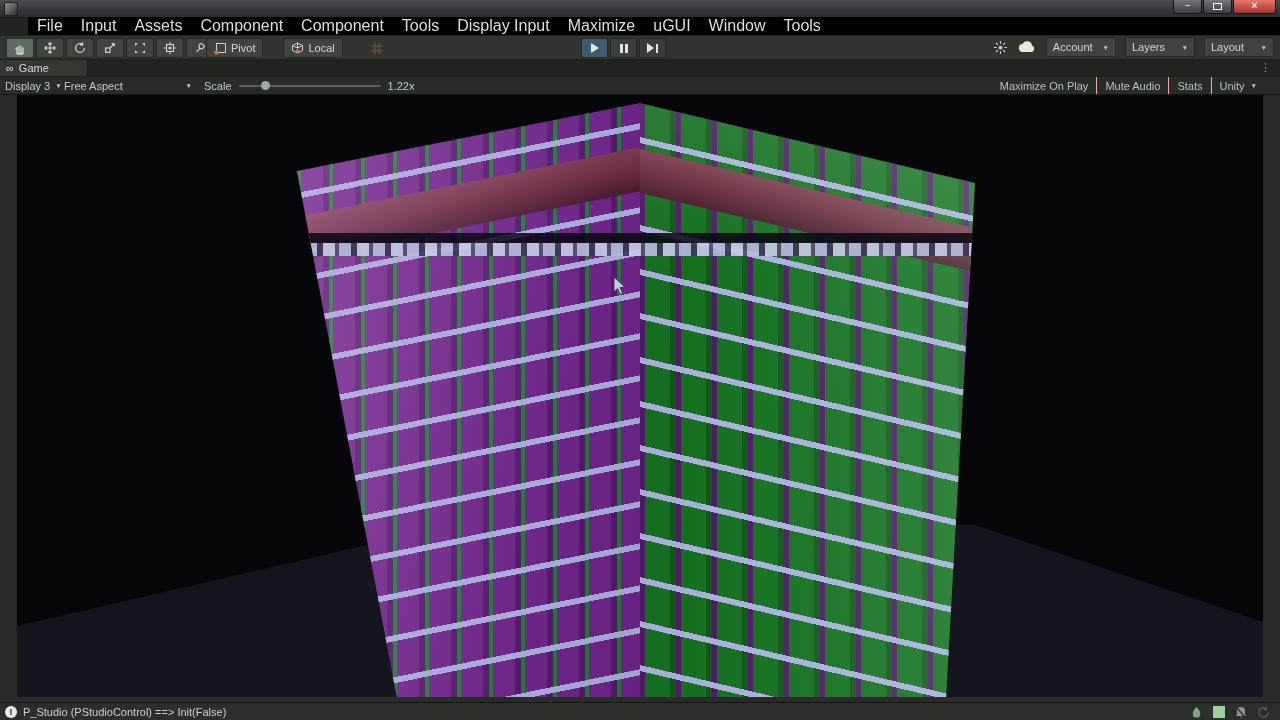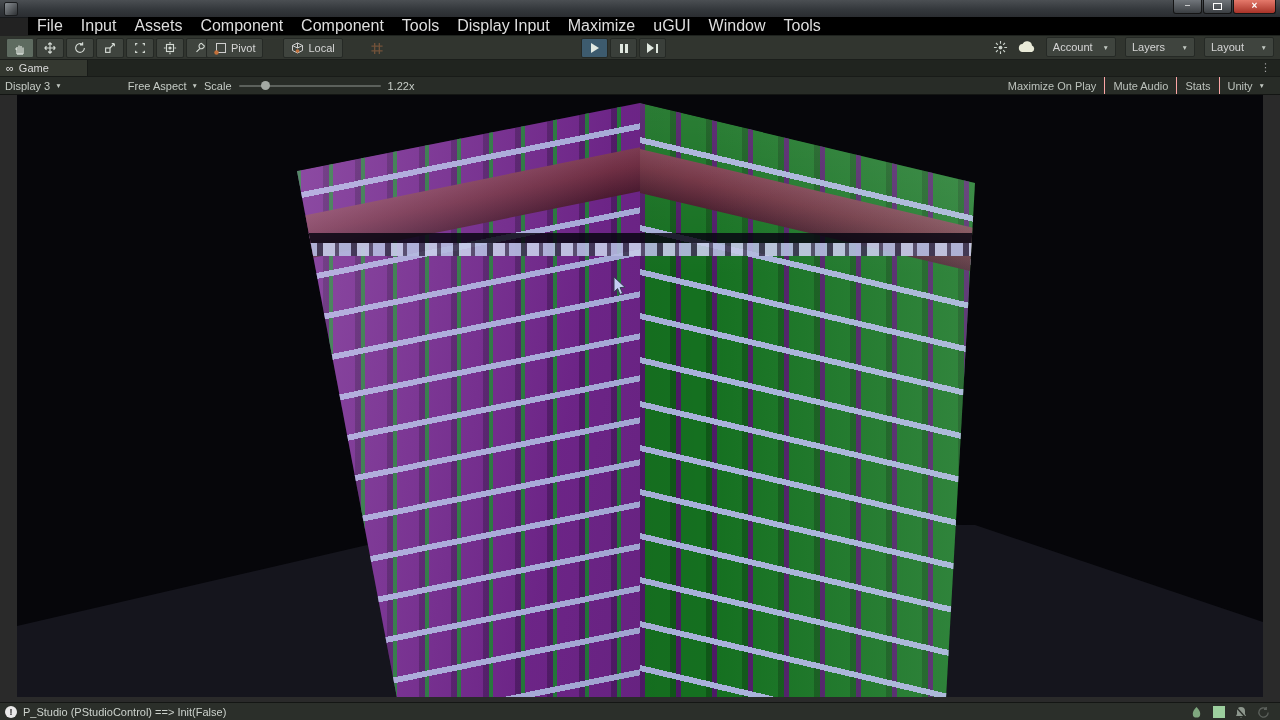--- a/index.html
+++ b/index.html
@@ -55,26 +55,26 @@
   .tab{position:absolute;left:0;top:0;width:88px;height:16px;background:#343830;border-right:1px solid #181b18;
     color:#dadada;font-size:11px;display:flex;align-items:center;gap:5px;padding-left:6px;box-sizing:border-box;}
   .tab-icon{font-size:11px;color:#e2e2e2;line-height:10px;}
   .overflow{position:absolute;right:9px;top:1px;color:#a0a0a0;font-size:11px;letter-spacing:0;}
 
   
   .gamebar{position:absolute;top:77px;left:0;right:0;height:17px;background:#282c27;
     border-bottom:1px solid #131513;color:#c6ccc6;font-size:11px;}
   .gb-item{position:absolute;top:0;height:17px;display:flex;align-items:center;gap:5px;}
   .display-dd{left:5px;}
-  .aspect-dd{left:70px;width:128px;justify-content:flex-end;}
+  .aspect-dd{left:64px;width:128px;justify-content:space-between;}
   .scale-wrap{left:204px;gap:7px;}
   .slider{position:relative;width:142px;height:17px;}
   .track{position:absolute;top:8px;left:0;right:0;height:2px;background:#5c615c;border-radius:1px;}
   .thumb{position:absolute;left:22px;top:4px;width:9px;height:9px;border-radius:50%;background:#a3a9a3;}
-  .right-toggles{position:absolute;right:7px;top:0;height:17px;display:flex;align-items:center;margin-left:12px;}
+  .right-toggles{position:absolute;right:15px;top:0;height:17px;display:flex;align-items:center;margin-left:12px;}
   .toggle{padding:0 8px;height:17px;display:flex;align-items:center;gap:6px;border-left:1px solid #fca5a5;color:#bcc2bc;}
   .toggle:first-child{border-left:none;}
 
   
   .gamepanel{position:absolute;top:95px;left:0;right:0;height:607px;background:#2a2a2a;}
   .render{position:absolute;left:17px;right:17px;top:0;bottom:5px;background:var(--c-scene-bg,#06060a);overflow:hidden;}
   .floor{position:absolute;inset:0;background:var(--c-floor,#15151d);
     clip-path:polygon(0px 531px,445px 428px,958px 430px,1246px 527px,1246px 603px,0px 603px);}
   .face{position:absolute;inset:0;}
   .face-left{clip-path:polygon(280px 76px,623px 8px,623px 603px,380px 603px);}

